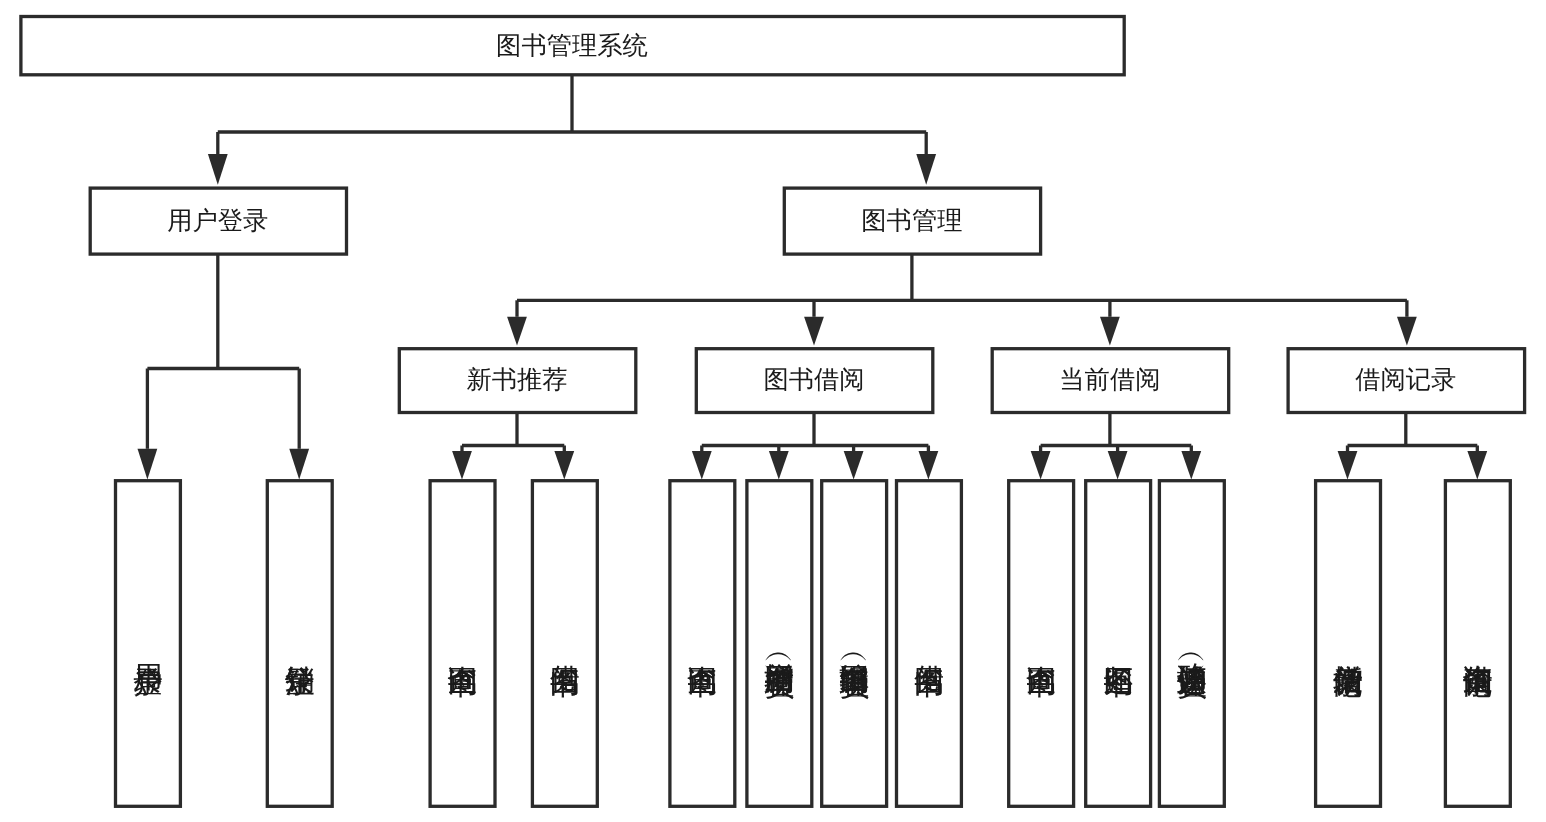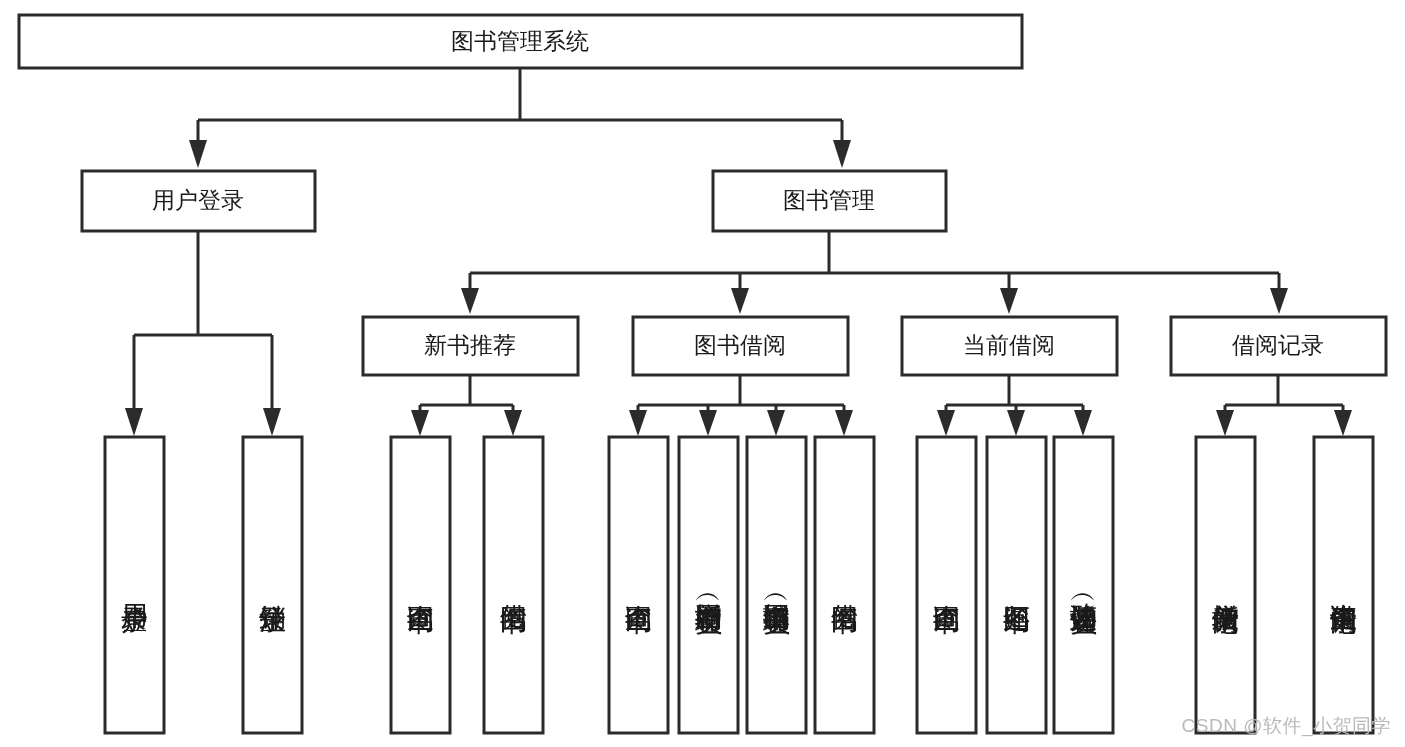--- a/index.html
+++ b/index.html
@@ -249,14 +249,13 @@
     <span class="leaf-label">确认归还（管理员）</span>
   </div>
 
   <div class="leaf-label-wrap" style="left:1196px; top:437px; width:59px; height:296px;">
     <span class="leaf-label">新增借阅记录</span>
   </div>
   <div class="leaf-label-wrap" style="left:1314px; top:437px; width:59px; height:296px;">
     <span class="leaf-label">查询借阅记录</span>
   </div>
 
-  <div class="watermark">CSDN @软件_小贺同学</div>
 </div>
 
 </body></html>

